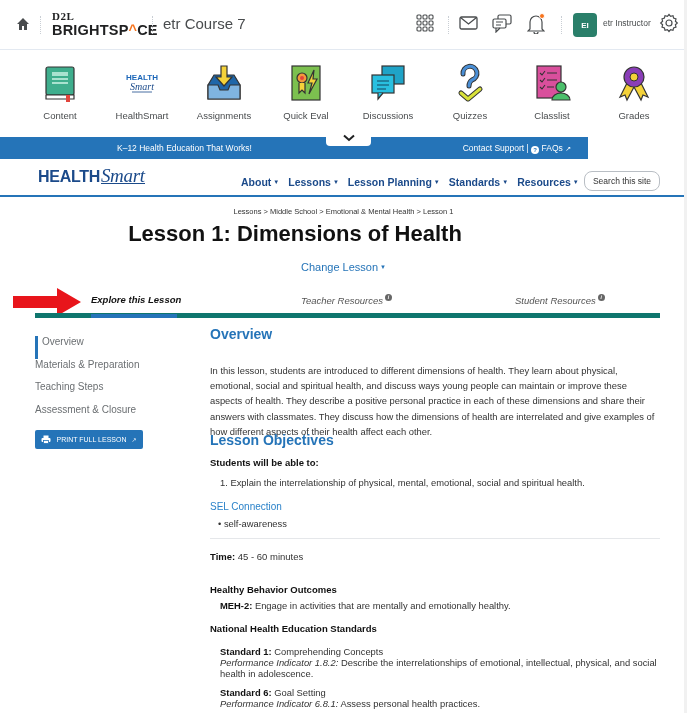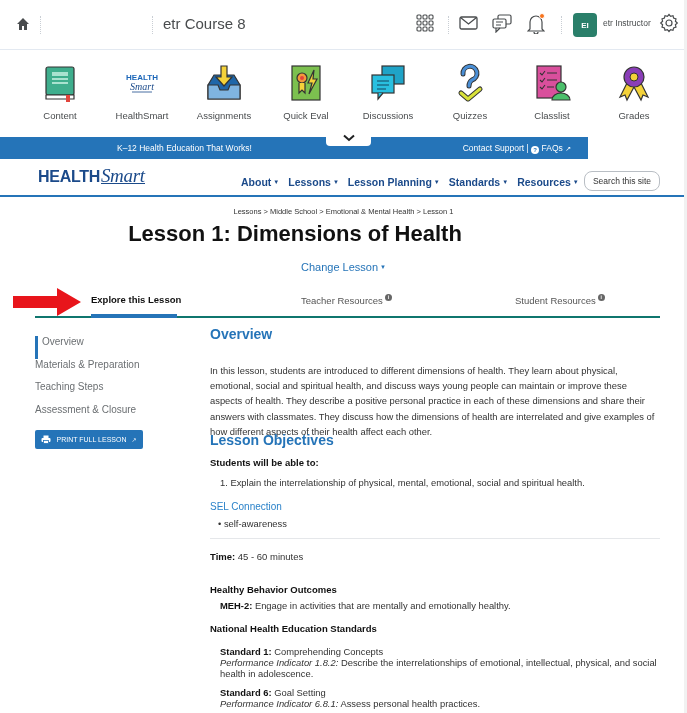--- a/index.html
+++ b/index.html
@@ -42,21 +42,21 @@
   .hs-menu .mi .dd { font-size: 6px; vertical-align: 2px; margin-left: 2px; }
   .search-btn { position: absolute; left: 584px; top: 12px; width: 76px; height: 20px; border: 1px solid #b9bec4; border-radius: 8px; font-size: 8.5px; color: #333; display: flex; align-items: center; justify-content: center; cursor: pointer; background: #fff; }
 
   .breadcrumb { position: absolute; left: 0; width: 687px; top: 207px; text-align: center; font-size: 7.5px; color: #333; }
   .page-title { position: absolute; left: 0; width: 590px; top: 221px; text-align: center; font-size: 22px; font-weight: bold; color: #111; }
   .change-lesson { position: absolute; left: 0; width: 687px; top: 261px; text-align: center; font-size: 11px; color: #2574b8; cursor: pointer; }
   .change-lesson .dd { font-size: 6px; vertical-align: 2px; margin-left: 2px; }
 
   .red-arrow { position: absolute; left: 13px; top: 288px; width: 68px; height: 28px; }
 
-  .tabs { position: absolute; left: 35px; top: 287px; width: 625px; height: 31px; border-bottom: 2px solid #0f766e; }
+  .tabs { position: absolute; left: 35px; top: 287px; width: 625px; height: 31px; border-bottom: 5px solid #0f766e; font-style: italic; }
   .tab { position: absolute; top: 7px; font-size: 9.5px; cursor: pointer; white-space: nowrap; }
   .tab.active { font-weight: bold; color: #111; }
   .tab .inf { display: inline-block; width: 7px; height: 7px; border-radius: 50%; background: #666; color: #fff; font-size: 5px; text-align: center; line-height: 7px; vertical-align: 5px; margin-left: 2px; font-weight: bold; }
   .tab-underline { position: absolute; left: 56px; top: 27px; width: 86px; height: 4px; background: #2574b8; }
   .tab.t2 { color: #555; }
   .tab.t3 { color: #555; }
 
   
   .side { position: absolute; left: 35px; top: 336px; width: 160px; }
   .side .si { display: block; font-size: 10px; color: #6b6f72; height: 22.5px; cursor: pointer; }
@@ -91,22 +91,26 @@
 </head>
 <body>
 
 <div class="d2l-top">
   <span class="home-btn">
     <svg width="14" height="14" viewBox="0 0 14 14">
         <path d="M7 1 L1 7 H3 V13 H6 V9 H8 V13 H11 V7 H13 Z" fill="#494c4e"></path>
       </svg>
   </span>
   <span class="sep-dot" style="left:40px;top:16px;"></span>
+  <div class="brand">
+    <div class="d2l">D2L</div>
+    <div class="bs"><span>BRIGHTSP</span><span class="caret">^</span><span>CE</span></div>
+  </div>
   <span class="sep-dot" style="left:152px;top:16px;"></span>
-  <span class="course-title">etr Course 8</span>
+  <span class="course-title">etr Course 7</span>
 
   <span class="top-icon" style="left:416px;">
     <svg width="18" height="18" viewBox="0 0 18 18" fill="none" stroke="#494c4e" stroke-width="1.1">
       <rect x="1" y="1" width="4" height="4" rx="1"></rect>
         <rect x="7" y="1" width="4" height="4" rx="1"></rect>
         <rect x="13" y="1" width="4" height="4" rx="1"></rect>
       <rect x="1" y="7" width="4" height="4" rx="1"></rect>
         <rect x="7" y="7" width="4" height="4" rx="1"></rect>
         <rect x="13" y="7" width="4" height="4" rx="1"></rect>
       <rect x="1" y="13" width="4" height="4" rx="1"></rect>

